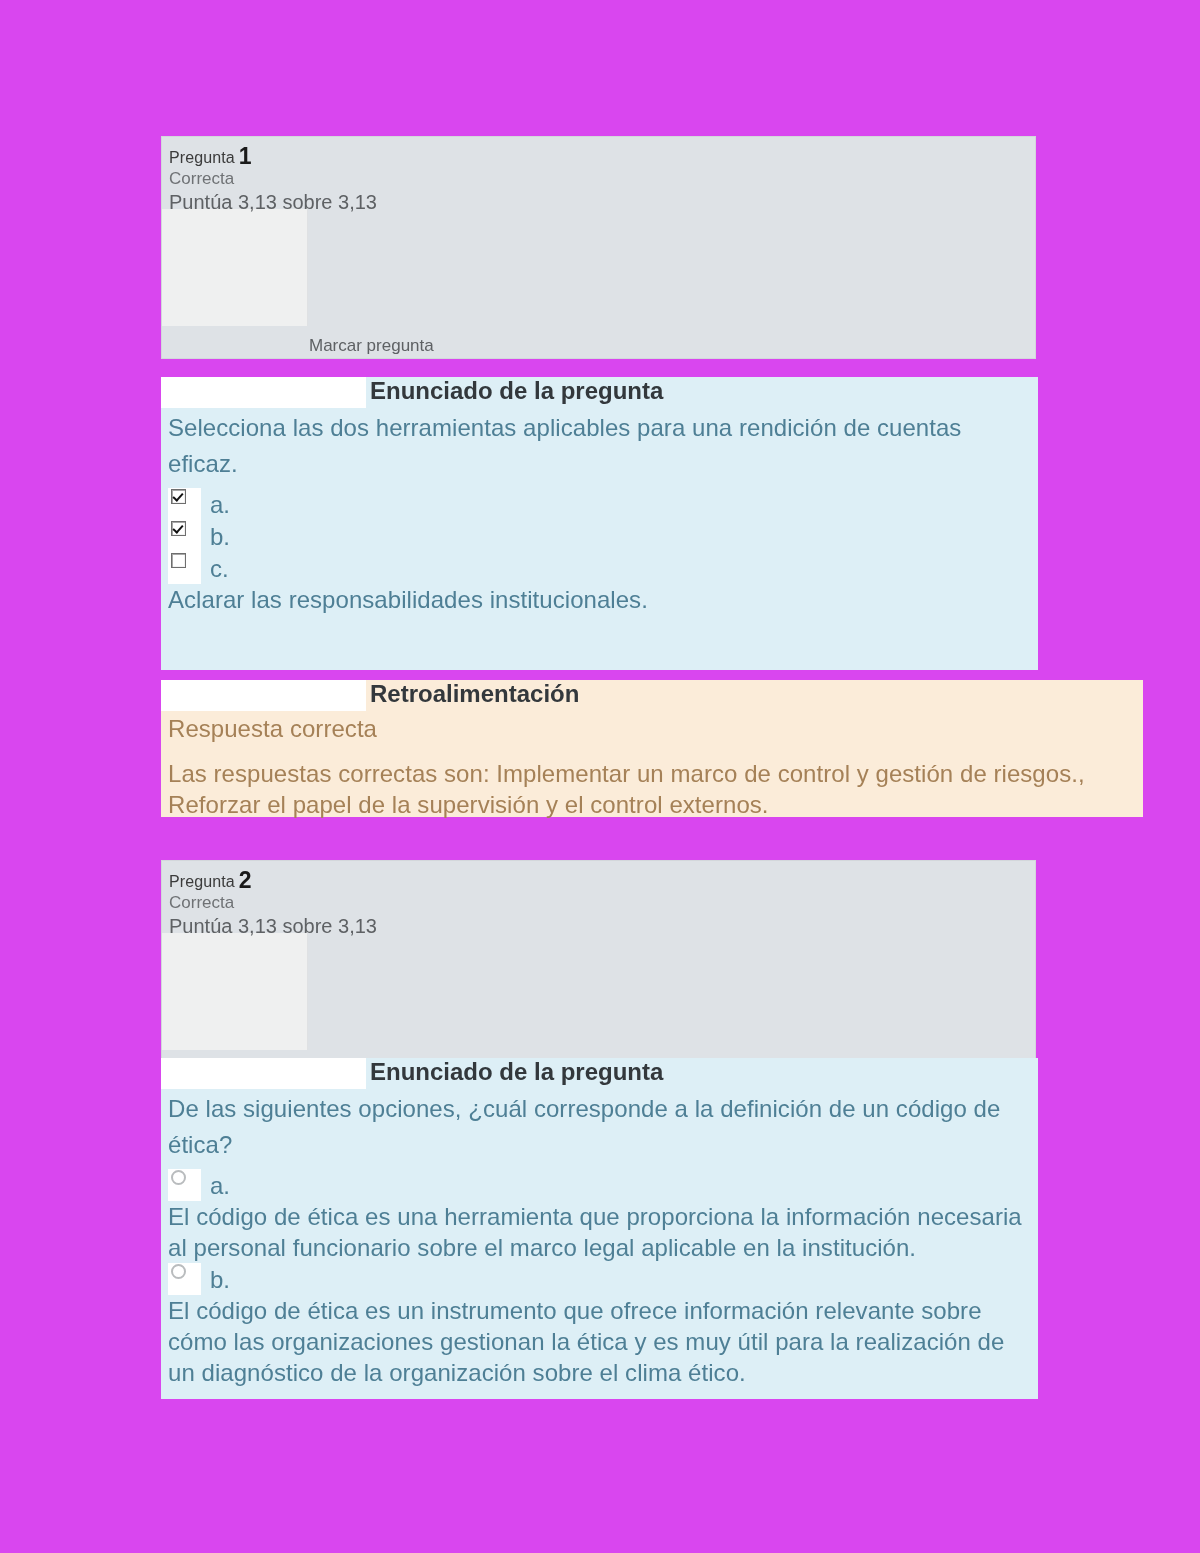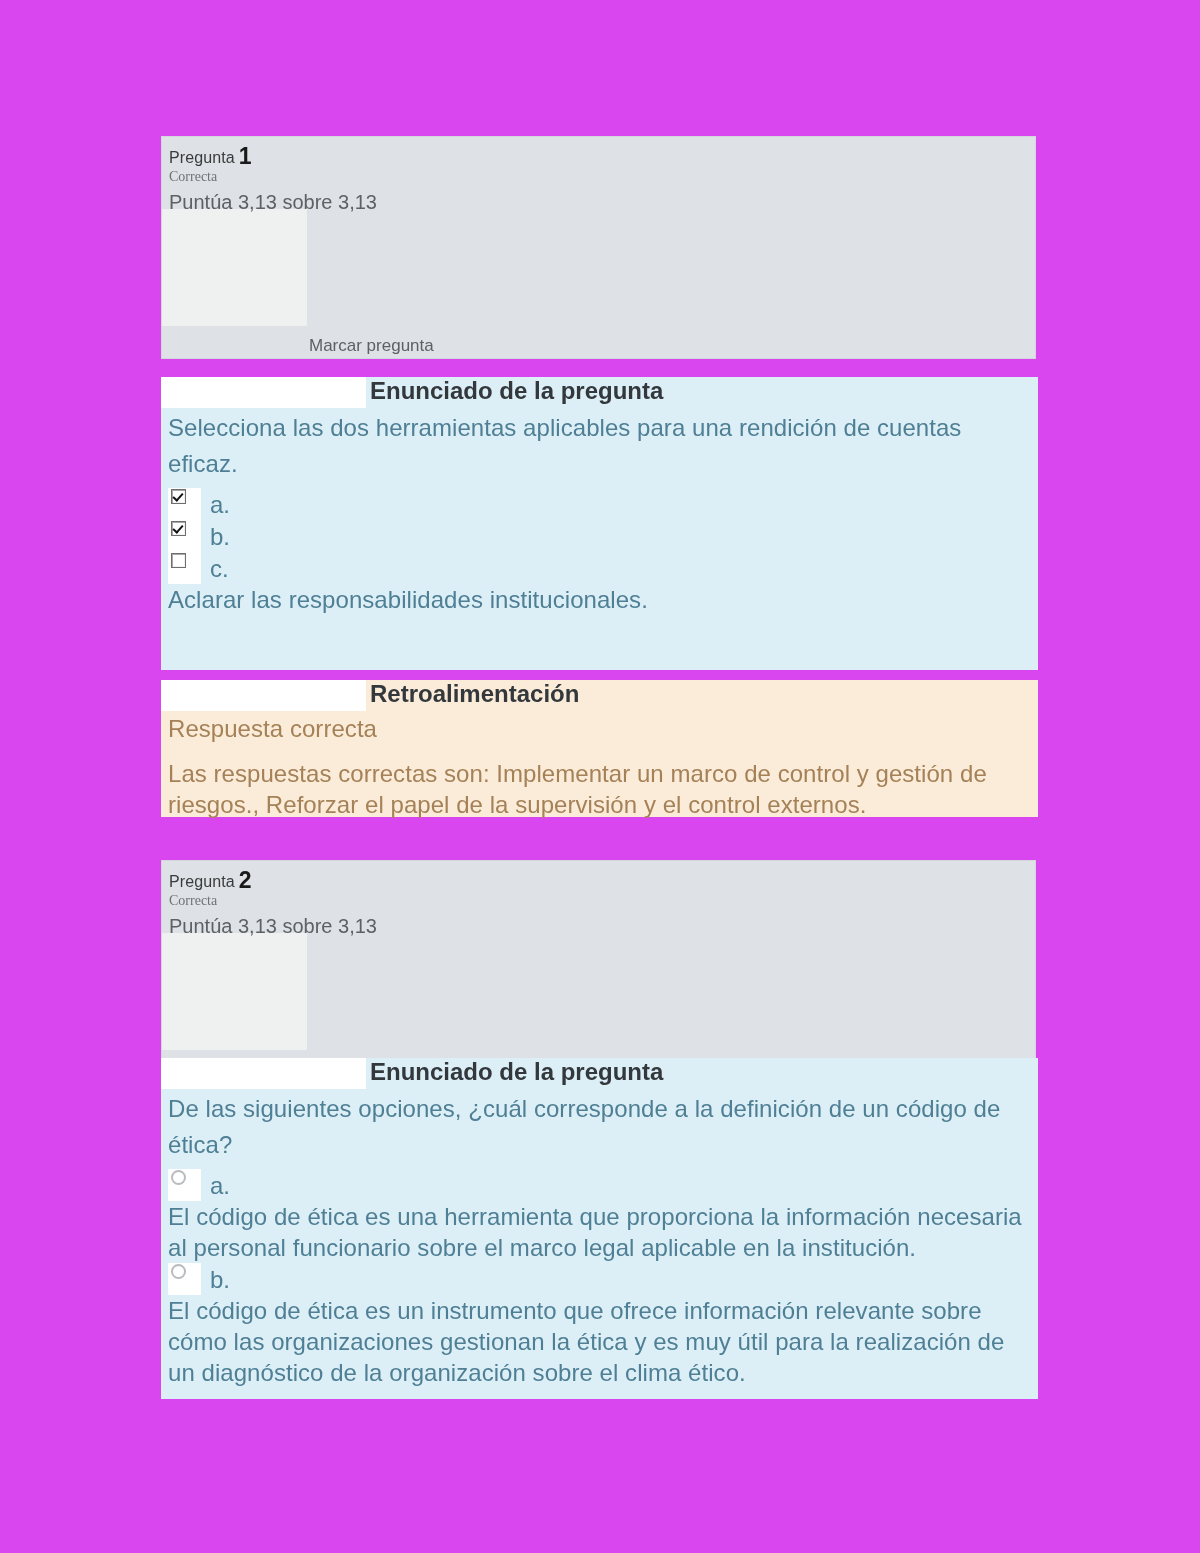--- a/index.html
+++ b/index.html
@@ -54,24 +54,23 @@
     font-size: 23px;
     font-weight: bold;
     color: #1a1a1a;
     vertical-align: -1px;
     margin-left: 4px;
   }
   .q-state {
     position: absolute;
     left: 7px;
     top: 32px;
-    font-size: 14px;
+    font-size: 17px;
     color: #6f7275;
     white-space: nowrap;
-    font-family: Liberation Serif, serif;
   }
   .q-grade {
     position: absolute;
     left: 7px;
     top: 54px;
     font-size: 20px;
     color: #5e6164;
     white-space: nowrap;
   }
   .q-flag {
@@ -182,21 +181,21 @@
     font-size: 24px;
     line-height: 31px;
     color: #4e7f95;
     letter-spacing: .05px;
   }
 
   
   .qfeedback {
     position: absolute;
     left: 161px;
-    width: 877px;
+    width: 982px;
     background: #fbecd9;
     box-sizing: border-box;
   }
   .qfeedback .sec-head .sec-label { color: #33383c; }
   .fb-line {
     padding: 0 6px 0 7px;
     font-size: 24px;
     line-height: 31px;
     color: #a58157;
     letter-spacing: .05px;

